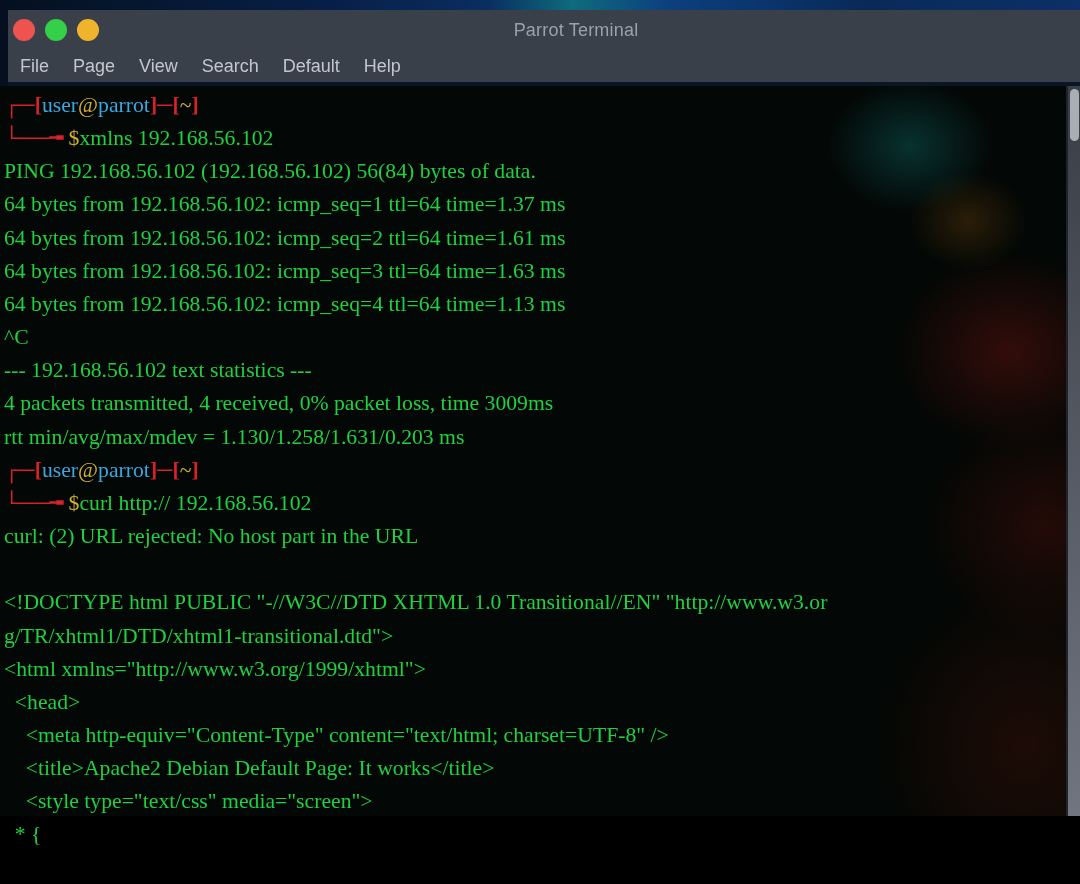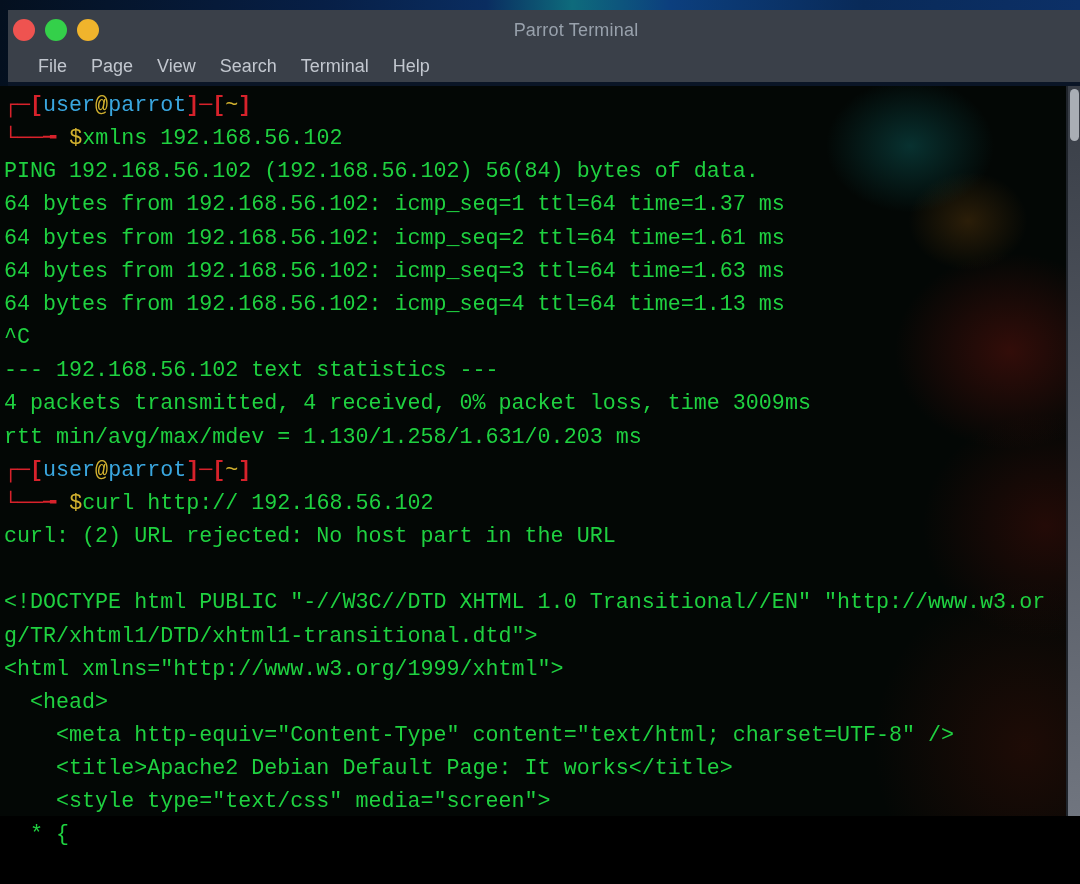--- a/index.html
+++ b/index.html
@@ -30,39 +30,39 @@
     display: flex; align-items: center; justify-content: center;
     transform: translateX(32px);
     color: var(--title-text); font-size: 18px; letter-spacing: 0.2px;
   }
 
   
   .menubar {
     position: relative; height: 36px; margin-left: 8px;
     background: var(--header-bg);
     border-bottom: 4px solid #0a1526;
-    display: flex; align-items: center; gap: 24px; padding-left: 30px;
+    display: flex; align-items: center; gap: 24px; padding-left: 12px;
   }
   .menu-item { color: var(--menu-text); font-size: 18px; cursor: default; }
 
   
   .terminal {
     position: absolute; top: 76px; left: 0; right: 0; bottom: 0;
     background:
       radial-gradient(120px 95px at 910px 60px,  rgba(16,118,118,0.38), rgba(0,0,0,0) 70%),
       radial-gradient(85px 70px  at 968px 135px, rgba(185,110,20,0.22), rgba(0,0,0,0) 70%),
       radial-gradient(165px 140px at 1010px 265px, rgba(150,25,18,0.32), rgba(0,0,0,0) 70%),
       radial-gradient(175px 160px at 1045px 440px, rgba(120,20,12,0.28), rgba(0,0,0,0) 70%),
       radial-gradient(210px 230px at 1025px 660px, rgba(115,26,10,0.24), rgba(0,0,0,0) 72%),
       radial-gradient(150px 90px  at 390px 795px,  rgba(90,20,10,0.14),  rgba(0,0,0,0) 70%),
       #030705;
   }
   #term-lines {
     position: absolute; top: 3px; left: 4px; right: 16px;
-    font-family: Liberation Mono, monospace;
+    font-family: Liberation Serif, serif;
     font-size: 21.7px; line-height: 33.15px;
     font-variant-ligatures: none;
   }
   .tline { white-space: pre; }
   .c-green { color: var(--term-green); }
   .c-red   { color: var(--term-red); font-weight: bold; }
   .c-blue  { color: var(--term-blue); }
   .c-gold  { color: var(--term-gold); }
 
   
@@ -89,21 +89,21 @@
         <span class="light amber"></span>
       </div>
       <div class="wtitle">Parrot Terminal</div>
     </div>
 
     <div class="menubar">
         <span class="menu-item">File</span>
         <span class="menu-item">Page</span>
         <span class="menu-item">View</span>
         <span class="menu-item">Search</span>
-        <span class="menu-item">Terminal</span>
+        <span class="menu-item">Default</span>
         <span class="menu-item">Help</span>
       </div>
 
     <div class="terminal">
       <div id="term-lines">
           <div class="tline"><span class="c-red">┌─[</span><span class="c-blue">user</span><span class="c-gold">@</span><span class="c-blue">parrot</span><span class="c-red">]─[</span><span class="c-gold">~</span><span class="c-red">]</span></div>
           <div class="tline"><span class="c-red">└──╼ </span><span class="c-gold">$</span><span class="c-green">xmlns 192.168.56.102</span></div>
           <div class="tline"><span class="c-green">PING 192.168.56.102 (192.168.56.102) 56(84) bytes of data.</span></div>
           <div class="tline"><span class="c-green">64 bytes from 192.168.56.102: icmp_seq=1 ttl=64 time=1.37 ms</span></div>
           <div class="tline"><span class="c-green">64 bytes from 192.168.56.102: icmp_seq=2 ttl=64 time=1.61 ms</span></div>

